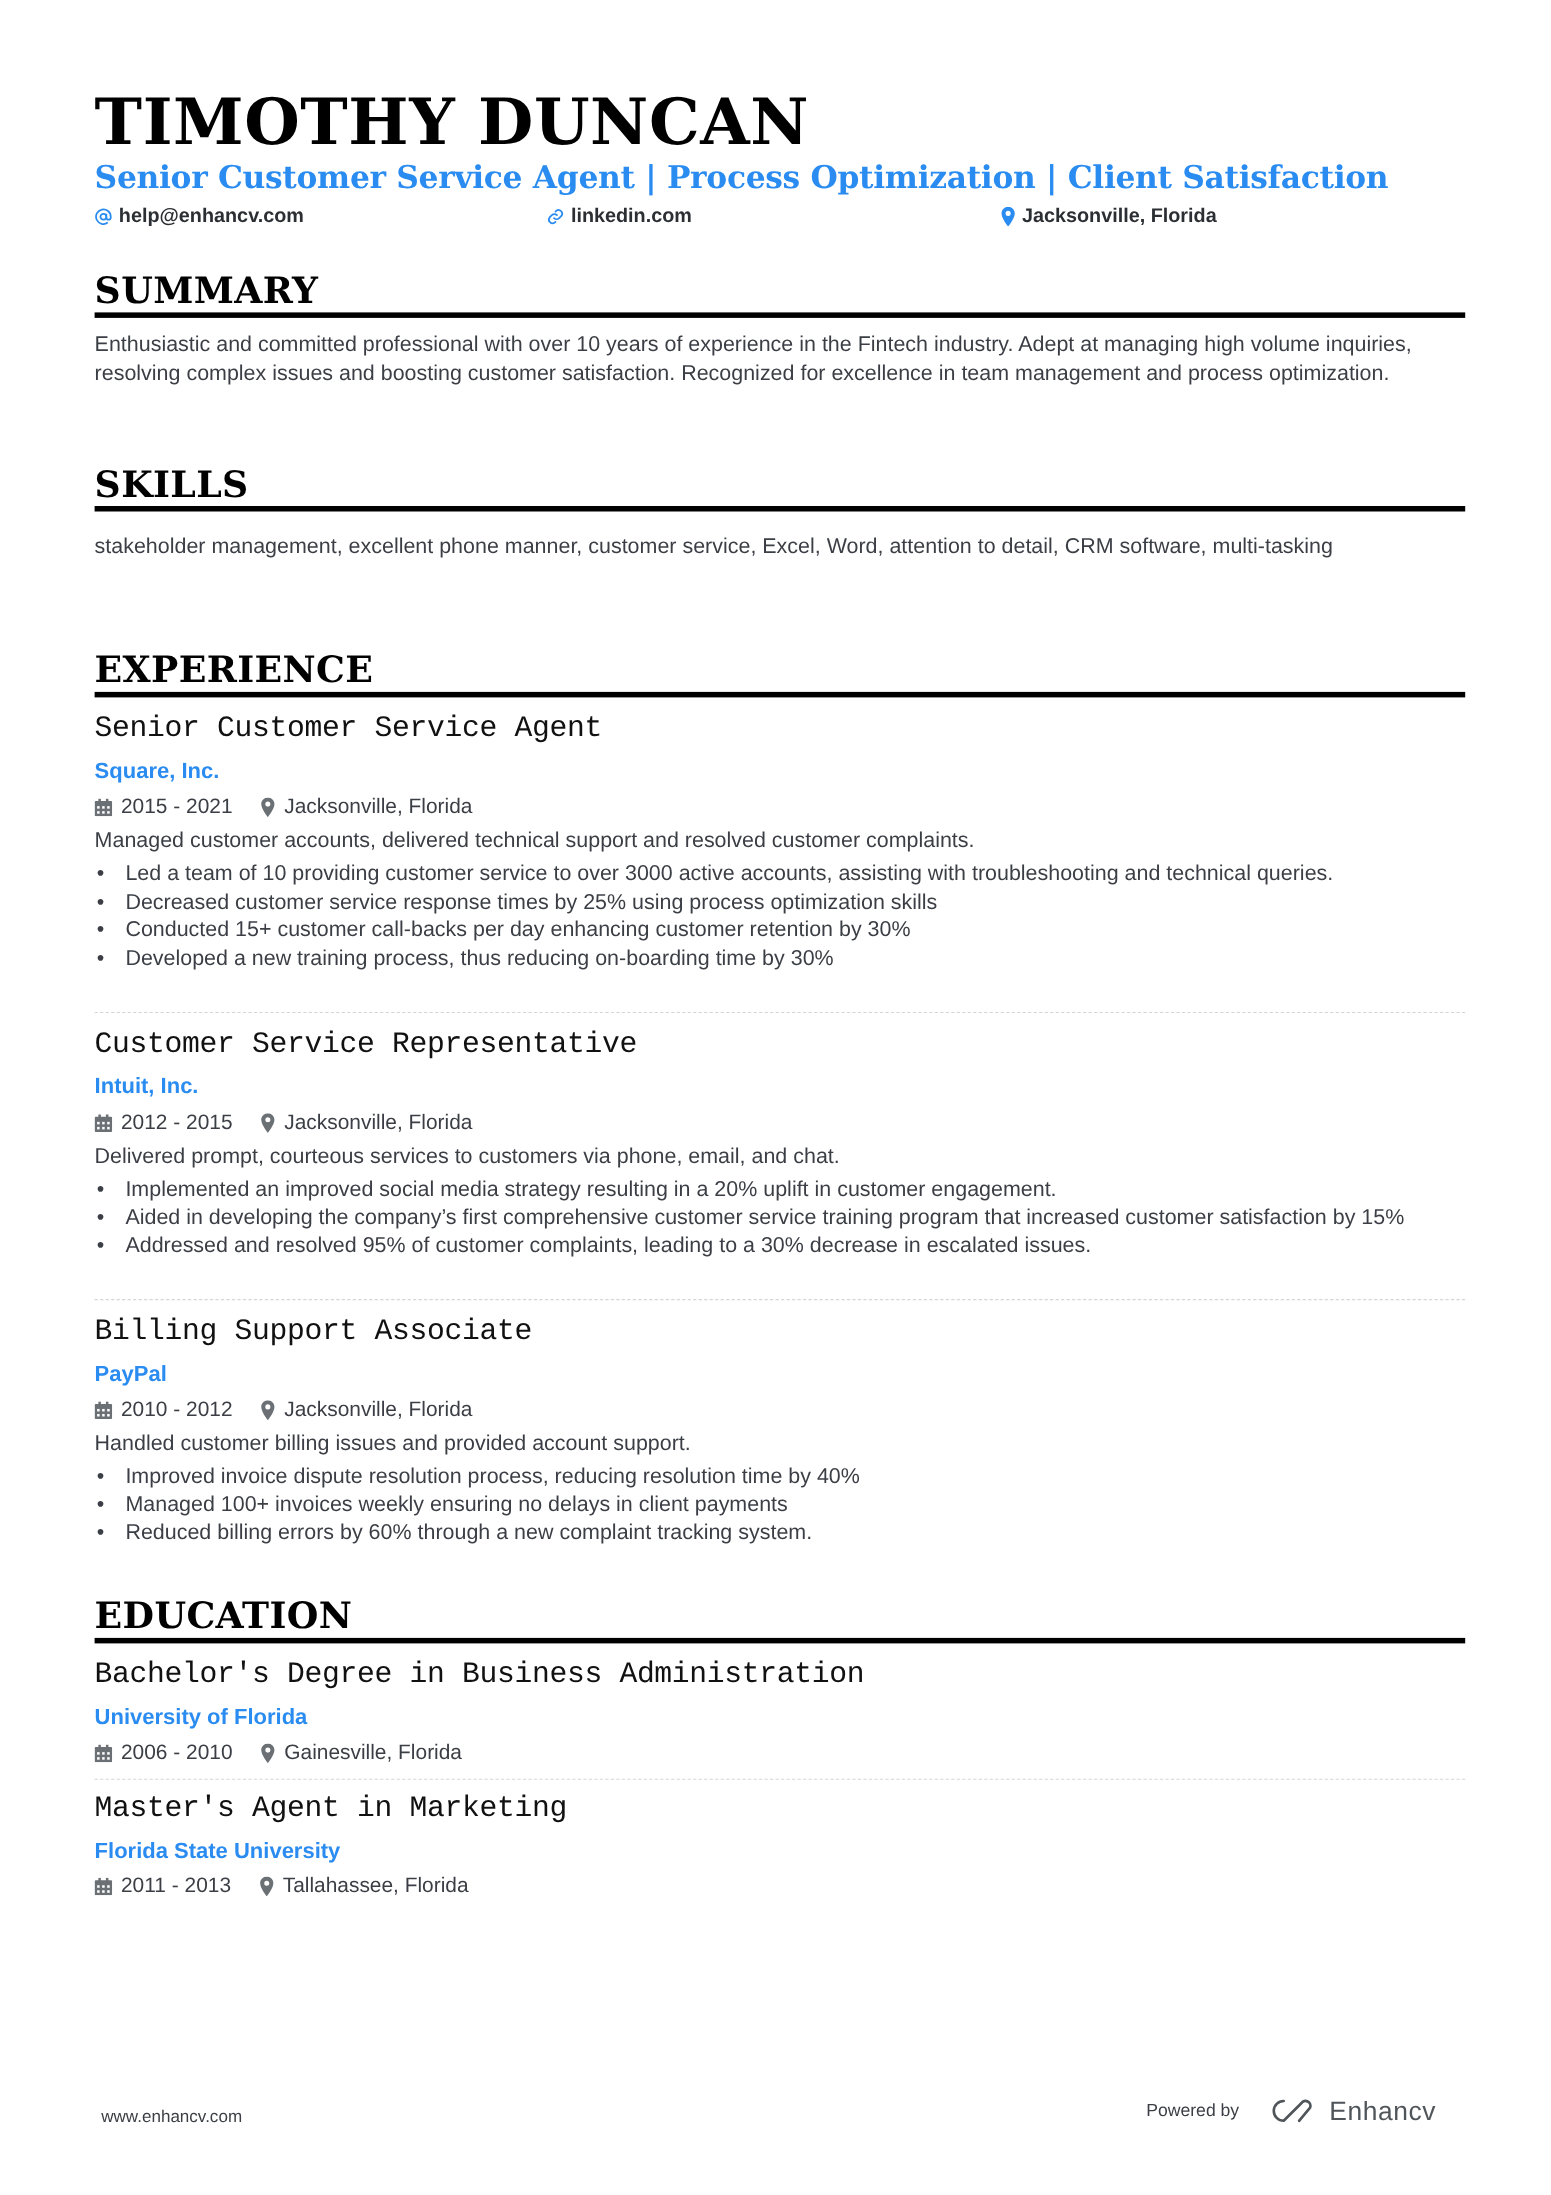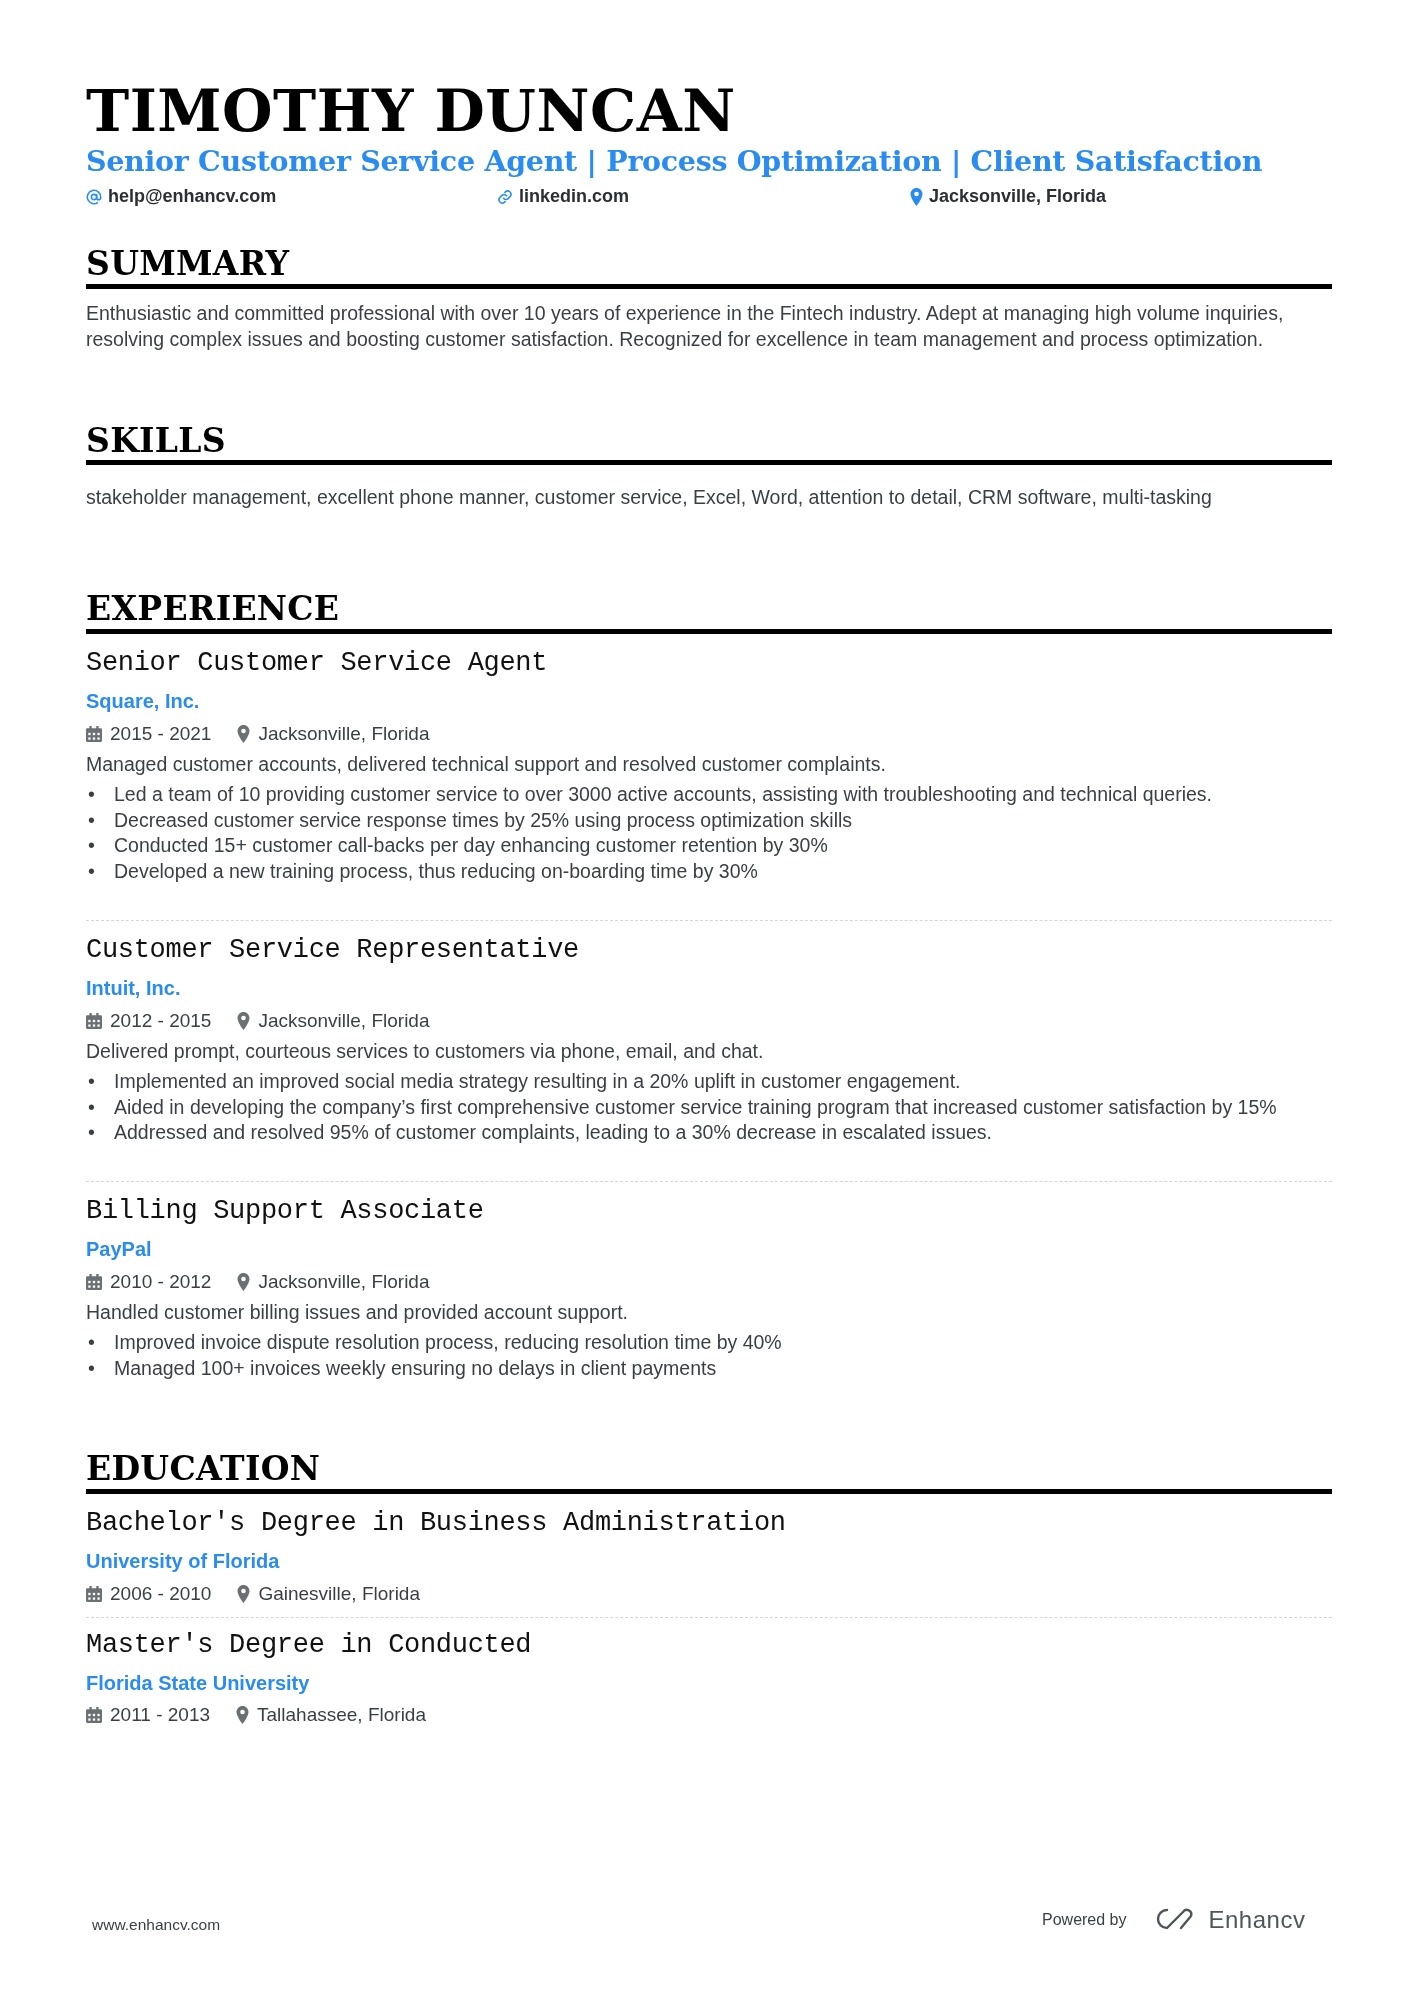--- a/index.html
+++ b/index.html
@@ -181,20 +181,21 @@
       <svg width="13" height="18" viewBox="0 0 12 18">
           <path d="M6 0C2.7 0 0 2.7 0 6c0 4.5 6 12 6 12s6-7.5 6-12c0-3.3-2.7-6-6-6zm0 8.3A2.3 2.3 0 1 1 6 3.7a2.3 2.3 0 0 1 0 4.6z" fill="#6b7075"></path>
         </svg>
     </span>
     <span>Jacksonville, Florida</span>
   </div>
   <p class="para" style="top:1300px">Handled customer billing issues and provided account support.</p>
   <ul class="bullets" style="top:1330px">
     <li>Improved invoice dispute resolution process, reducing resolution time by 40%</li>
     <li>Managed 100+ invoices weekly ensuring no delays in client payments</li>
+    <li>Reduced billing errors by 60% through a new complaint tracking system.</li>
   </ul>
 
   <h2 class="section-title" style="top:1449px">EDUCATION</h2>
   <div class="rule" style="top:1489px"></div>
 
   <div class="entry-title" style="top:1506px">Bachelor's Degree in Business Administration</div>
   <div class="org" style="top:1548px">University of Florida</div>
   <div class="meta" style="top:1582px">
     <span class="mi">
       <svg width="16" height="16" viewBox="0 0 14 14">
@@ -214,21 +215,21 @@
     <span>2006 - 2010</span>
     <span class="mi loc">
       <svg width="13" height="18" viewBox="0 0 12 18">
           <path d="M6 0C2.7 0 0 2.7 0 6c0 4.5 6 12 6 12s6-7.5 6-12c0-3.3-2.7-6-6-6zm0 8.3A2.3 2.3 0 1 1 6 3.7a2.3 2.3 0 0 1 0 4.6z" fill="#6b7075"></path>
         </svg>
     </span>
     <span>Gainesville, Florida</span>
   </div>
   <div class="dash" style="top:1617px"></div>
 
-  <div class="entry-title" style="top:1628px">Master's Degree in Conducted</div>
+  <div class="entry-title" style="top:1628px">Master's Agent in Marketing</div>
   <div class="org" style="top:1670px">Florida State University</div>
   <div class="meta" style="top:1703px">
     <span class="mi">
       <svg width="16" height="16" viewBox="0 0 14 14">
           <rect x="0" y="2" width="14" height="12" rx="1" fill="#6b7075"></rect>
           <rect x="3" y="0" width="2" height="3" fill="#6b7075"></rect>
           <rect x="9" y="0" width="2" height="3" fill="#6b7075"></rect>
           <g fill="#fff">
             <rect x="2" y="6" width="2" height="2"></rect>
             <rect x="6" y="6" width="2" height="2"></rect>

